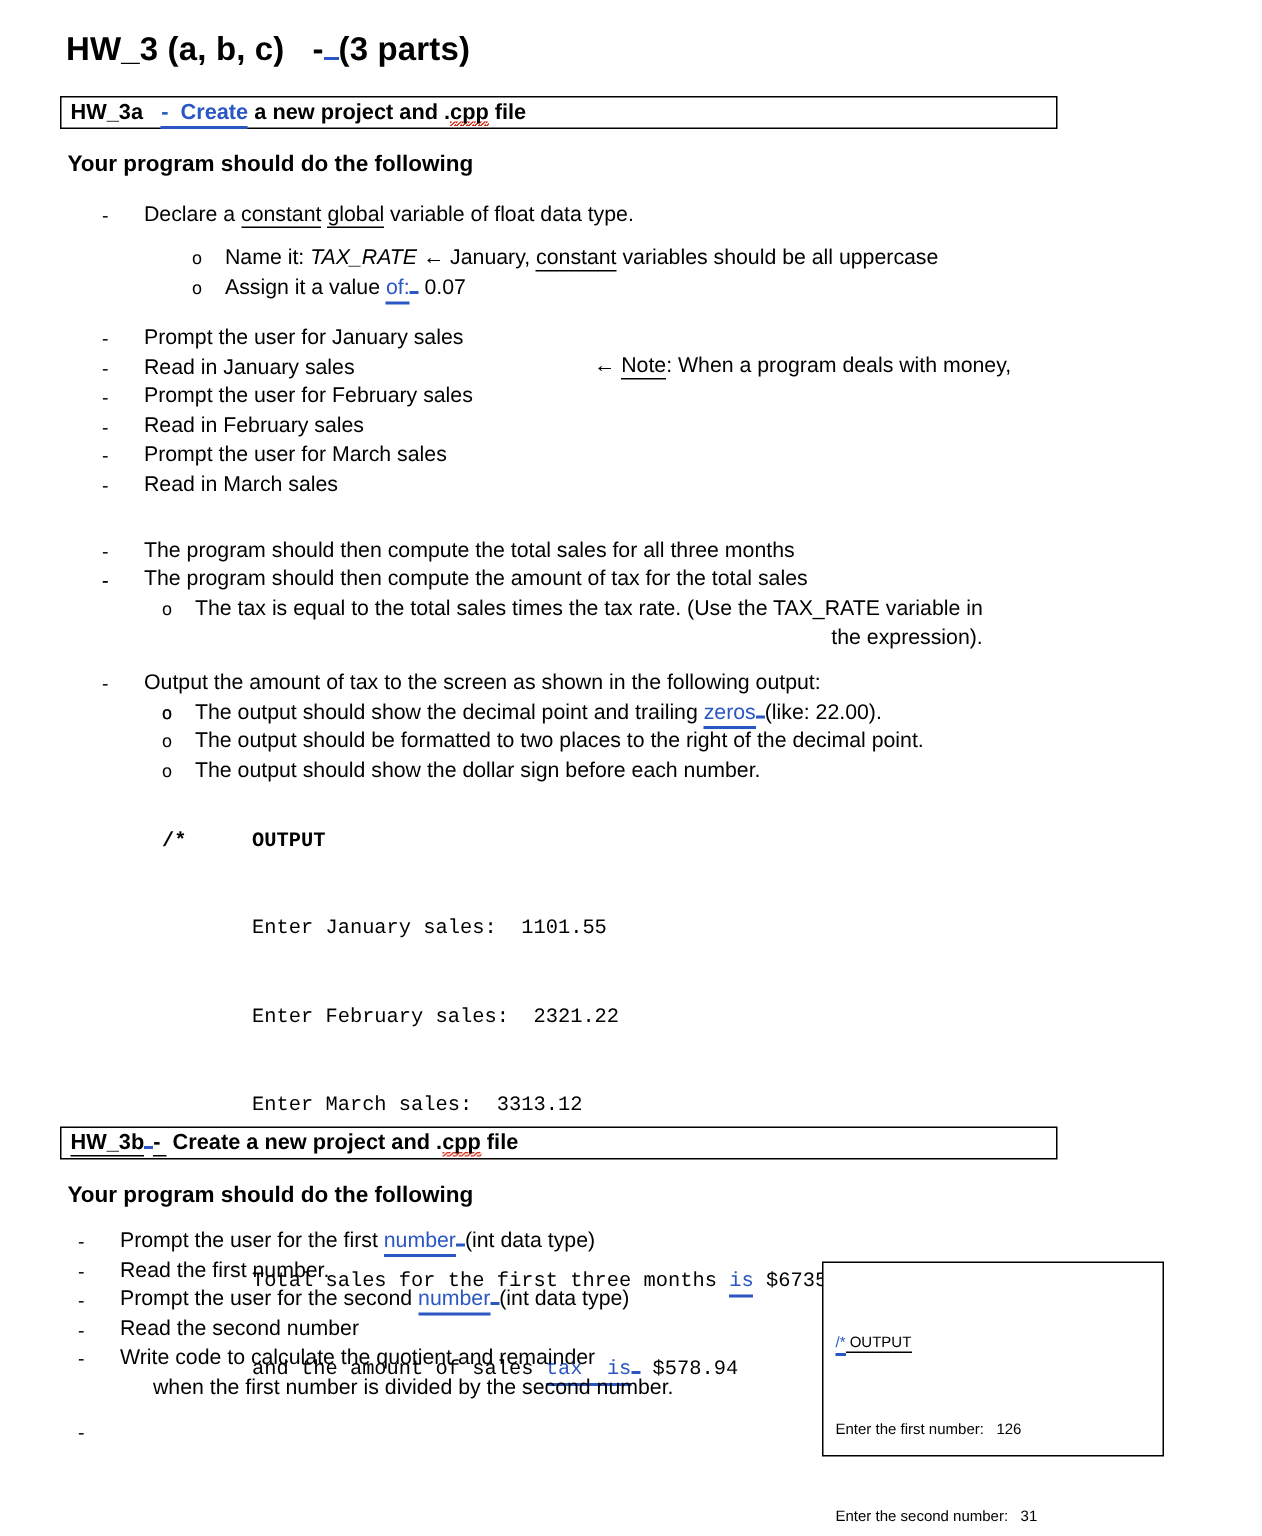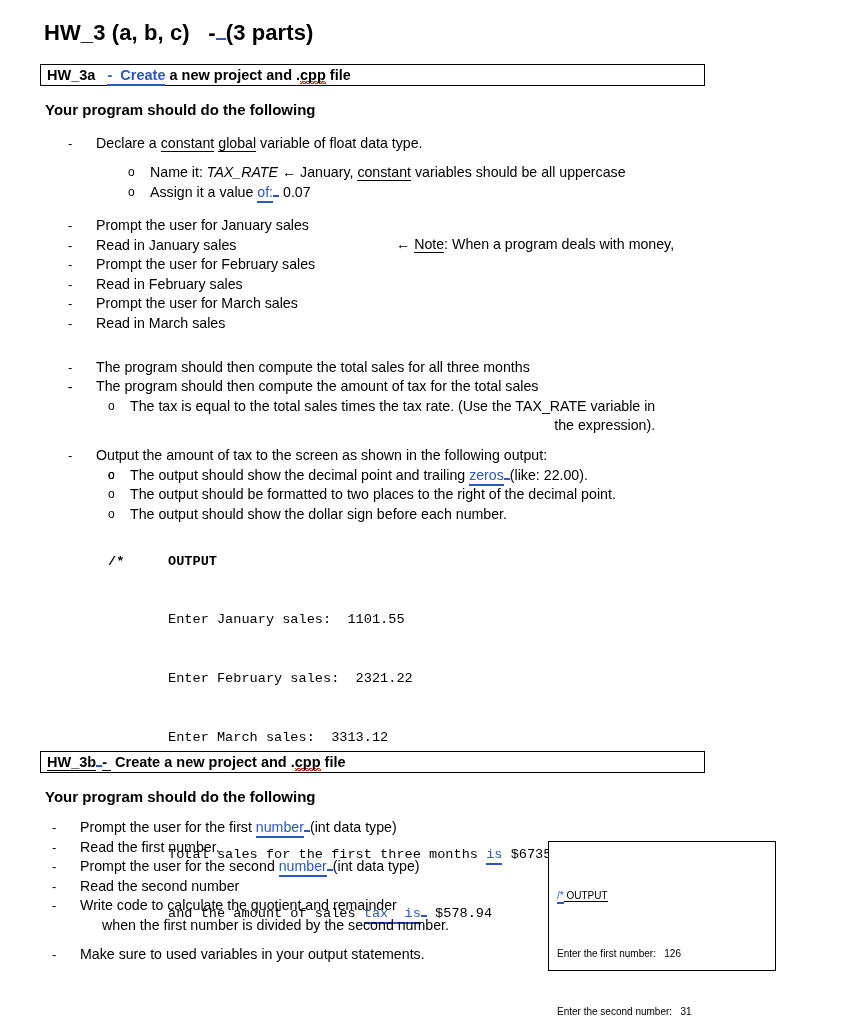--- a/index.html
+++ b/index.html
@@ -237,21 +237,21 @@
   <div class="blk" style="left:80px; top:818px;">
     <div class="li"><span class="dash">-</span><span>Prompt the user for the first </span><span class="u-blue-txt">number</span><span class="sp-blue-sm"></span><span>(int data type)</span></div>
     <div class="li"><span class="dash">-</span><span>Read the first number.</span></div>
     <div class="li"><span class="dash">-</span><span>Prompt the user for the second </span><span class="u-blue-txt">number</span><span class="sp-blue-sm"></span><span>(int data type)</span></div>
     <div class="li"><span class="dash">-</span><span>Read the second number</span></div>
     <div class="li"><span class="dash">-</span><span>Write code to calculate the quotient and remainder</span></div>
     <div class="cont" style="padding-left:22px;">when the first number is divided by the second number.</div>
   </div>
 
   <div class="blk" style="left:80px; top:945px;">
-    <div class="li"><span class="dash">-</span><span>Make sure to used variables in your output statements.</span></div>
+    <div class="li"><span class="dash">-</span></div>
   </div>
 
   <div class="out-box">
     <div><span class="u-blue-txt">/*</span><span class="u-black"> </span><span class="u-black">OUTPUT</span></div>
     <div>Enter the first number:   126</div>
     <div>Enter the second number:   31</div>
     
     
     
   </div>

